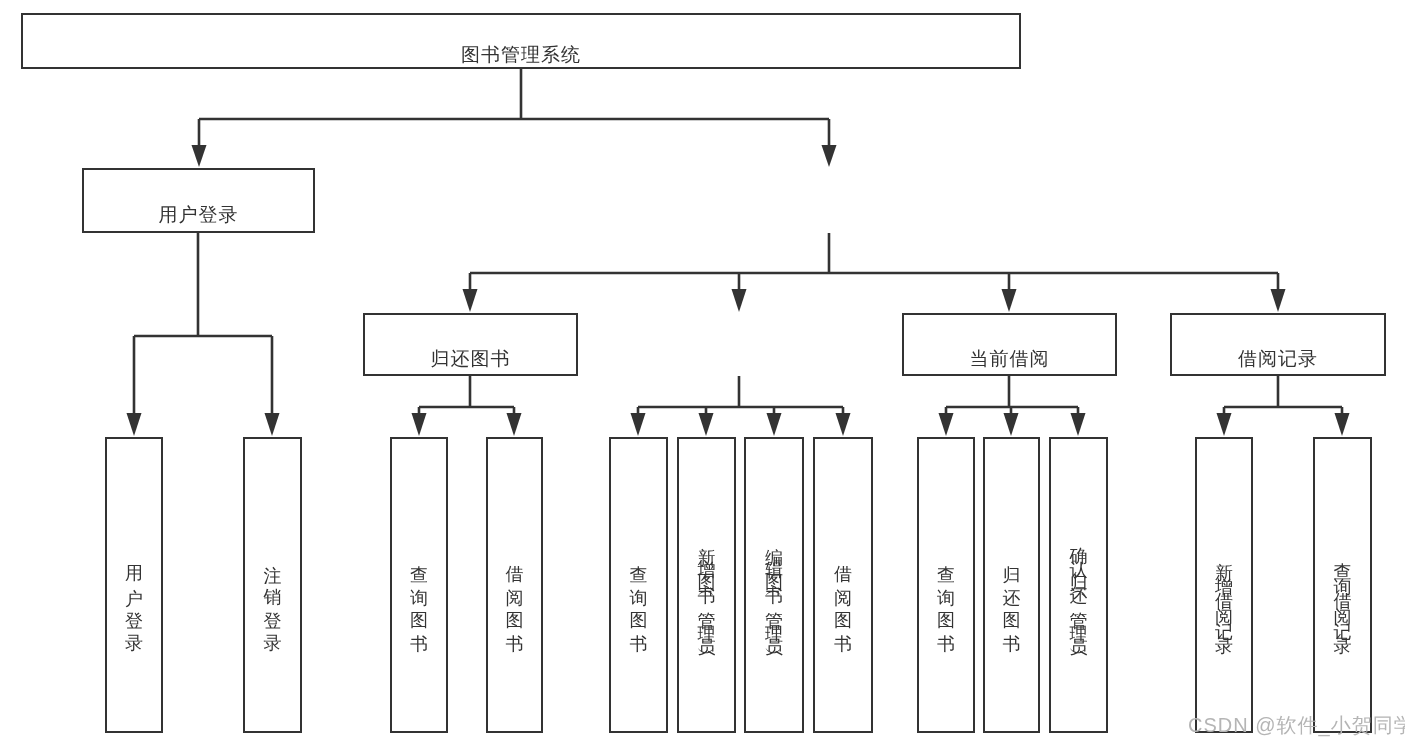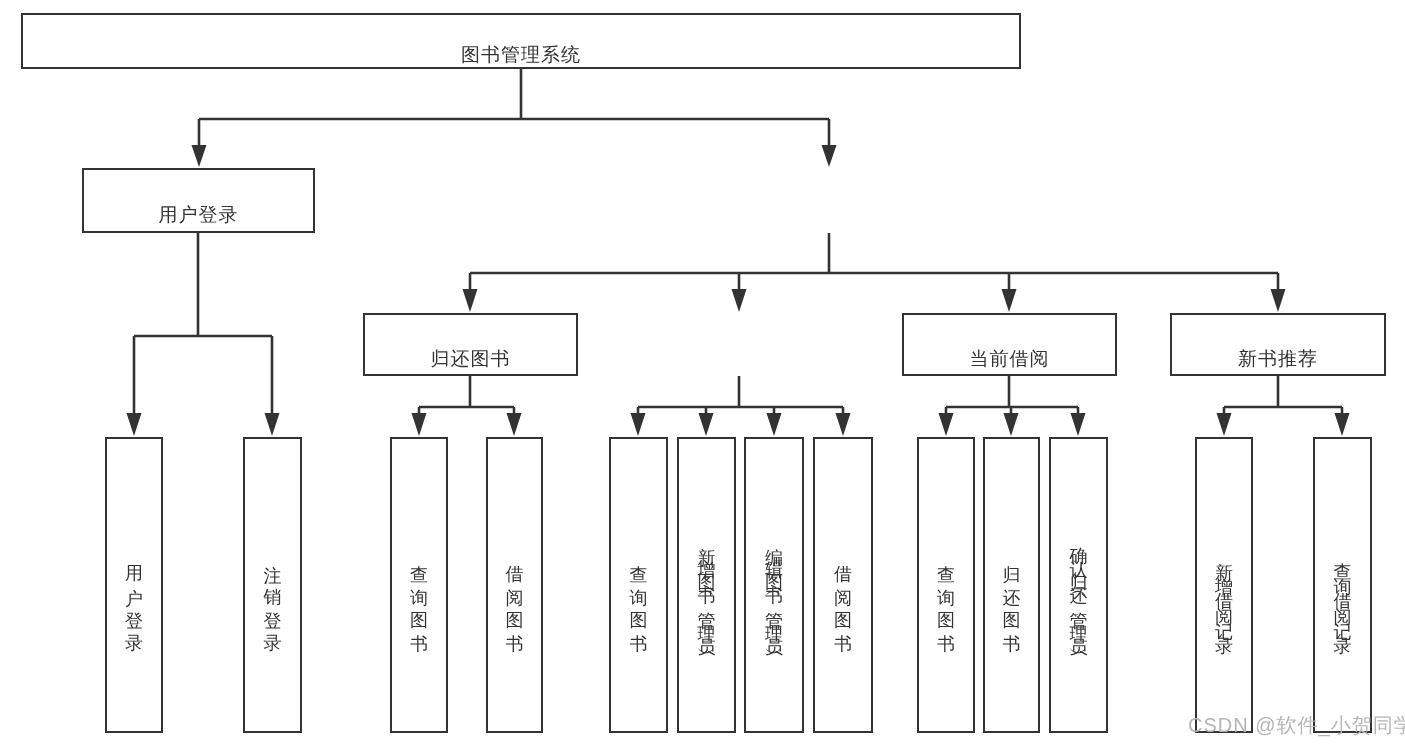--- a/index.html
+++ b/index.html
@@ -133,21 +133,21 @@
     <span class="h-label">用户登录</span>
   </div>
 
   <div class="node node-l3" style="left:363px;width:215px">
     <span class="h-label">归还图书</span>
   </div>
   <div class="node node-l3" style="left:902px;width:215px">
     <span class="h-label">当前借阅</span>
   </div>
   <div class="node node-l3" style="left:1170px;width:216px">
-    <span class="h-label">新书推荐</span>
+    <span class="h-label">借阅记录</span>
   </div>
 
   <div class="leaf" style="left:105px;width:58px">
     <span class="v-label" style="letter-spacing: 23px; margin-bottom: -23px;">用户登录</span>
   </div>
   <div class="leaf" style="left:243px;width:59px">
     <span class="v-label" style="letter-spacing: 23px; margin-bottom: -23px;">注销登录</span>
   </div>
 
   <div class="leaf" style="left:390px;width:58px">

